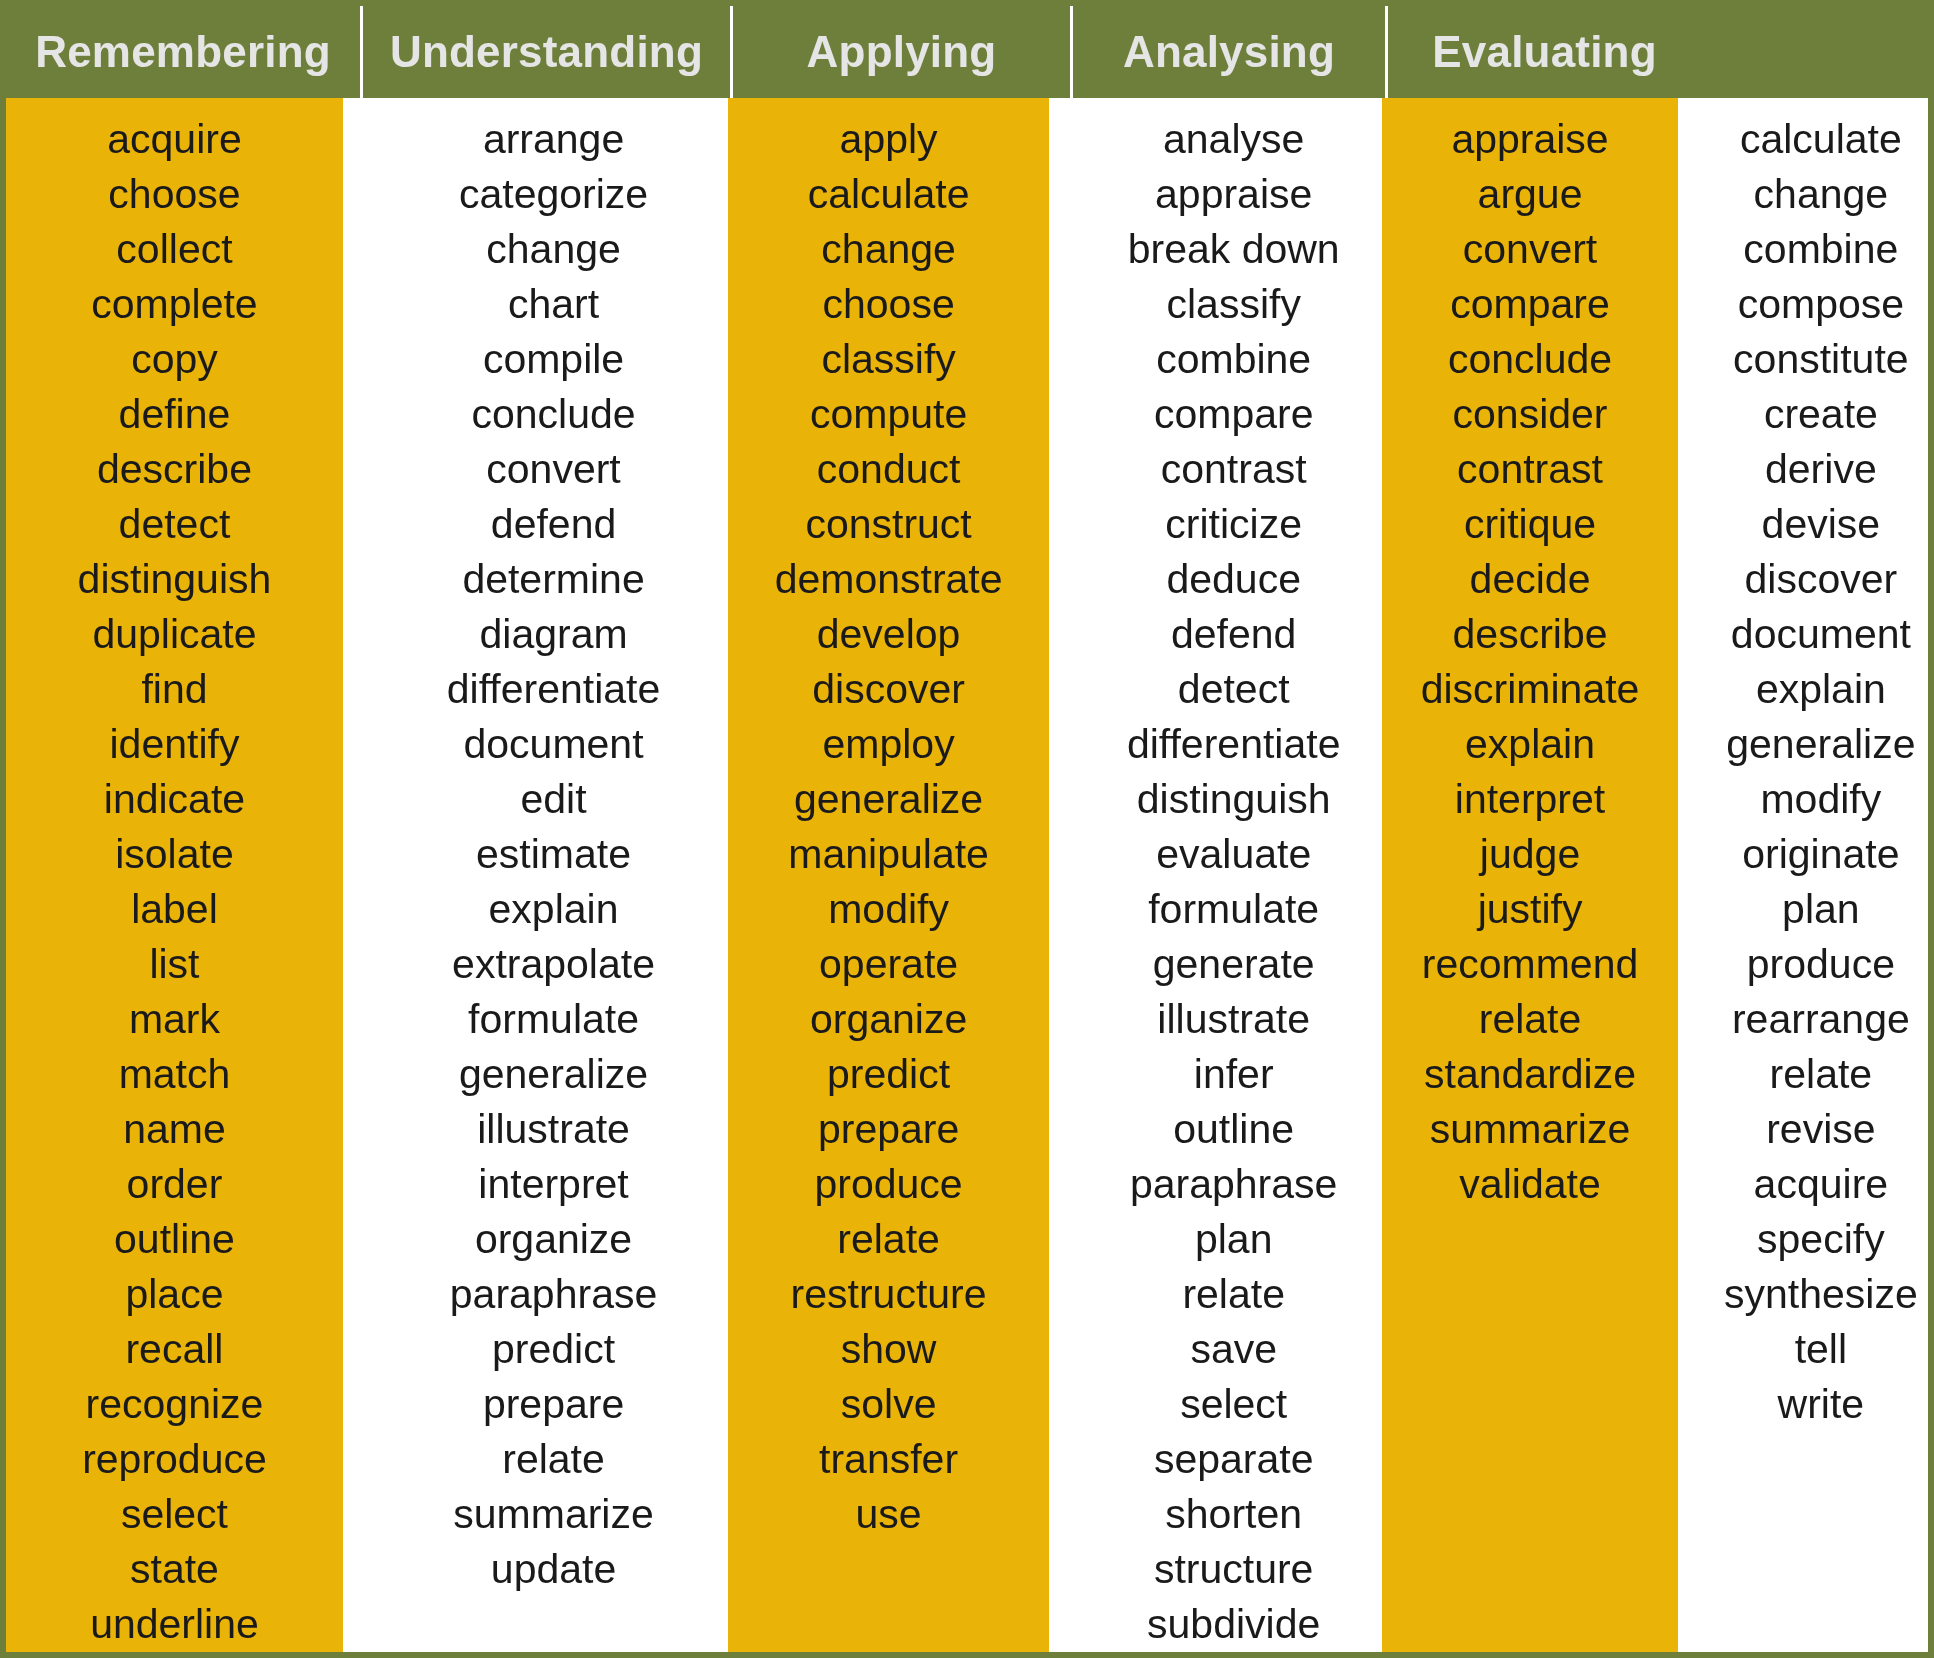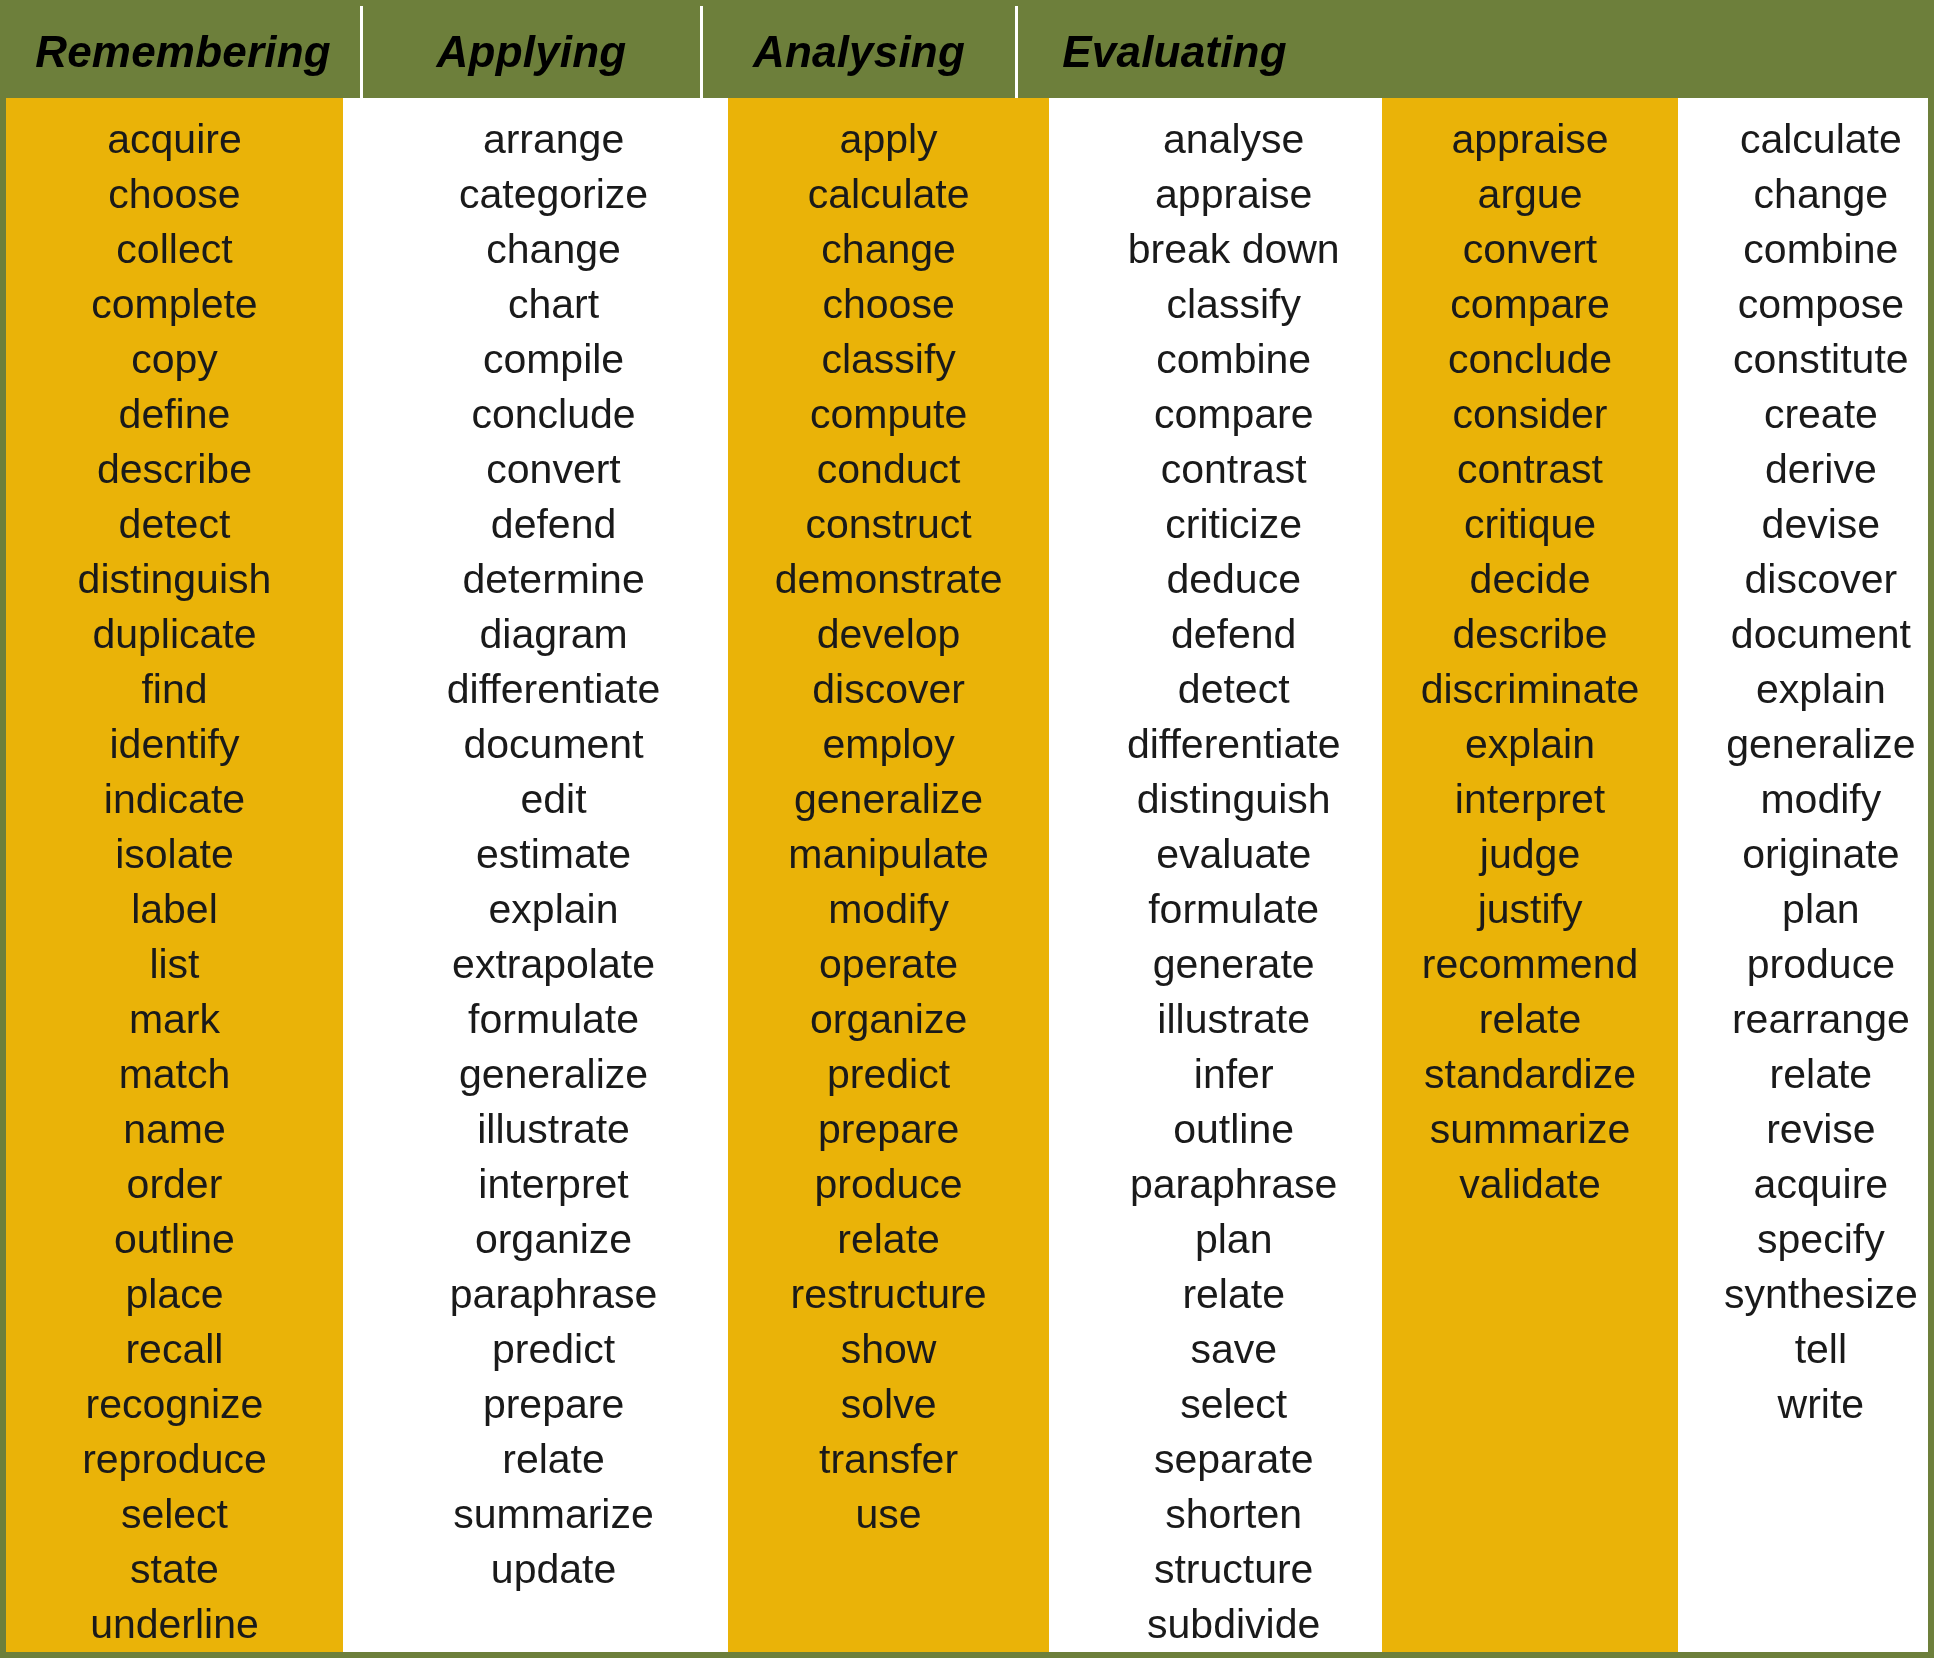--- a/index.html
+++ b/index.html
@@ -25,27 +25,26 @@
   .header-row {
     display: flex;
     background: #6d7f3b;
     height: 92px;
     flex: 0 0 92px;
   }
   .header-cell {
     display: flex;
     align-items: center;
     justify-content: center;
-    color: #000000;
+    color: #e5e5e5;
     font-size: 44px;
     font-weight: bold;
     letter-spacing: 0.2px;
     border-right: 3px solid #ffffff;
     box-sizing: border-box;
-    font-style: italic;
   }
   .header-cell:last-child { border-right: none; }
   .body-row {
     display: flex;
     flex: 1 1 auto;
     min-height: 0;
   }
   .col {
     box-sizing: border-box;
     display: flex;
@@ -71,20 +70,21 @@
   .c4 { width: 313px; }
   .c5 { width: 227px; }
 </style>
 </head>
 <body>
 
 <div class="table-frame">
 
   <div class="header-row">
     <div class="header-cell c0">Remembering</div>
+    <div class="header-cell c1">Understanding</div>
     <div class="header-cell c2">Applying</div>
     <div class="header-cell c3">Analysing</div>
     <div class="header-cell c4">Evaluating</div>
   </div>
 
   <div class="body-row">
     <div class="col c0 shade">
         <div class="word">acquire</div>
         <div class="word">choose</div>
         <div class="word">collect</div>

